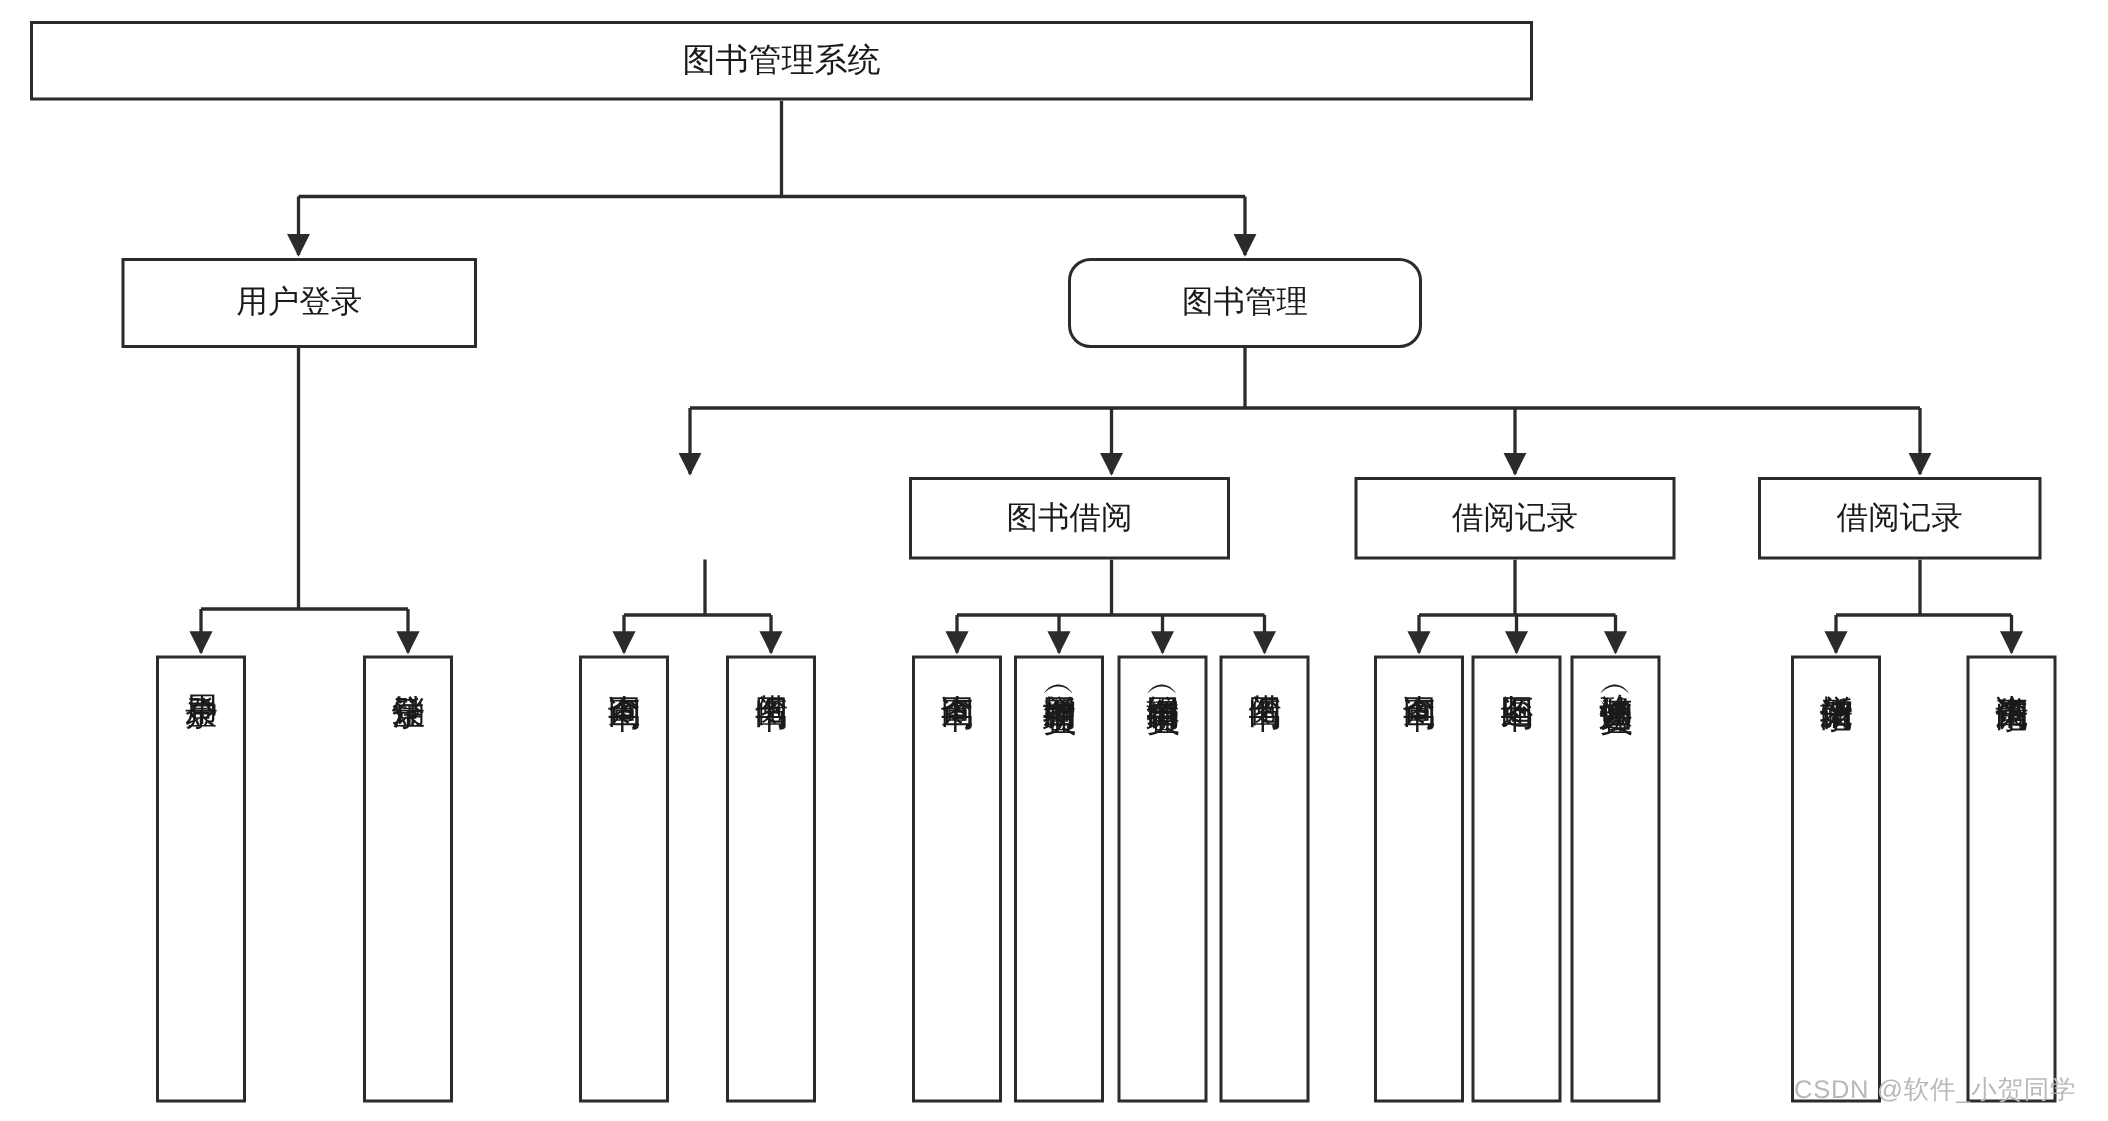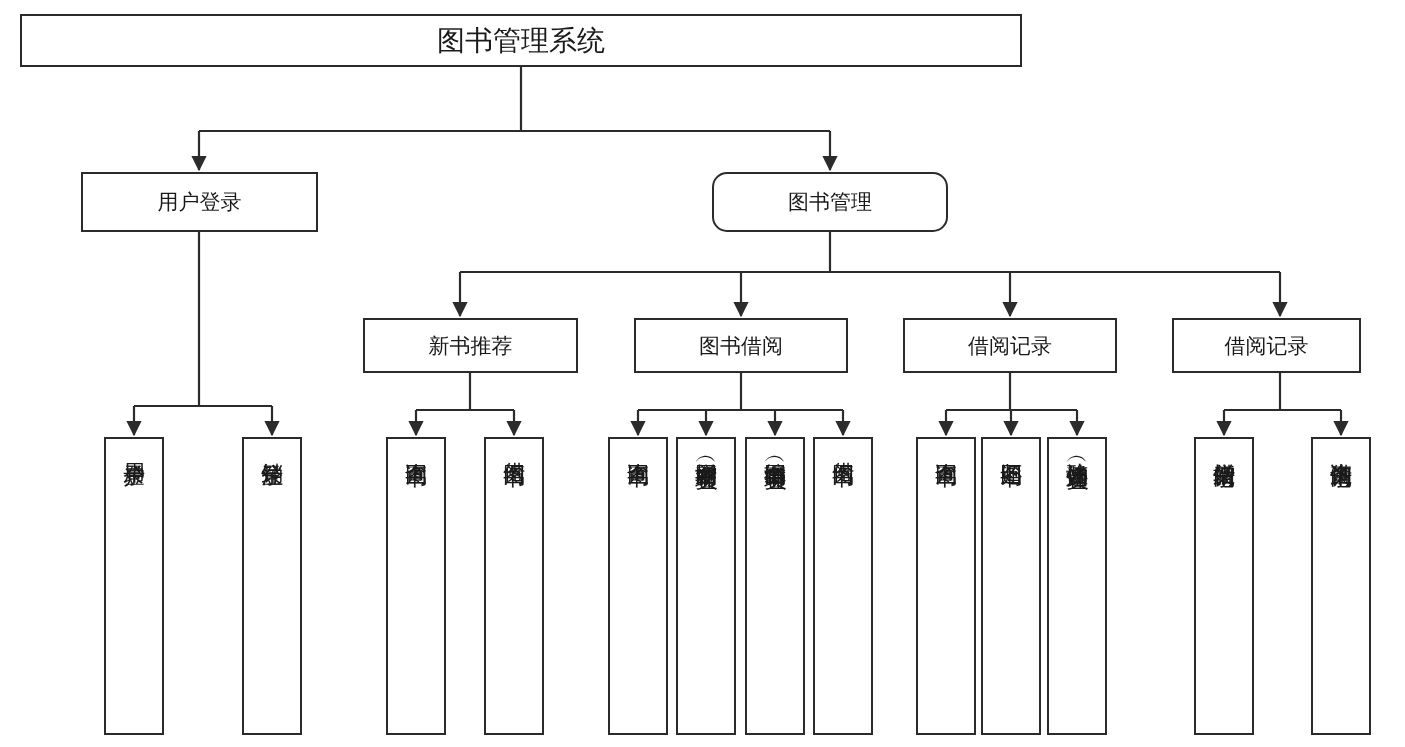--- a/index.html
+++ b/index.html
@@ -34,21 +34,21 @@
     display: flex;
     align-items: center;
     justify-content: center;
     text-align: center;
     line-height: 1.12;
   }
   .node.horiz {
     font-size: 21px;
   }
   .node.root {
-    font-size: 28px;
+    font-size: 22px;
   }
   .node.vert {
     writing-mode: vertical-rl;
     text-orientation: upright;
     font-size: 22px;
     letter-spacing: 1px;
     padding-top: 6px;
     justify-content: flex-start;
     align-items: center;
   }
@@ -118,22 +118,21 @@
       <path d="M 1224 410 L 1224 435" marker-end="url(#arrow)"></path>
       <path d="M 1341 410 L 1341 435" marker-end="url(#arrow)"></path>
     </g>
   </svg>
 
   <div class="node root" style="left:20px; top:14px; width:1002px; height:53px;">图书管理系统</div>
 
   <div class="node horiz" style="left:81px; top:172px; width:237px; height:60px;">用户登录</div>
   <div class="node horiz" style="left:712px; top:172px; width:236px; height:60px;border-radius:15px;">图书管理</div>
 
-  <div class="node horiz" style="left:363px; top:318px; width:215px; height:55px;">新书推荐</div>
-  <div class="node horiz" style="left:634px; top:318px; width:214px; height:55px;">图书借阅</div>
+  <div class="node horiz" style="left:606px; top:318px; width:214px; height:55px;">图书借阅</div>
   <div class="node horiz" style="left:903px; top:318px; width:214px; height:55px;">借阅记录</div>
   <div class="node horiz" style="left:1172px; top:318px; width:189px; height:55px;">借阅记录</div>
 
   <div class="node vert" style="left:104px; top:437px; width:60px; height:298px;">用户登录</div>
   <div class="node vert" style="left:242px; top:437px; width:60px; height:298px;">注销登录</div>
 
   <div class="node vert" style="left:386px; top:437px; width:60px; height:298px;">查询图书</div>
   <div class="node vert" style="left:484px; top:437px; width:60px; height:298px;">借阅图书</div>
 
   <div class="node vert" style="left:608px; top:437px; width:60px; height:298px;">查询图书</div>
@@ -141,14 +140,15 @@
   <div class="node vert tall" style="left:745px; top:437px; width:60px; height:298px;">编辑图书（管理员）</div>
   <div class="node vert" style="left:813px; top:437px; width:60px; height:298px;">借阅图书</div>
 
   <div class="node vert" style="left:916px; top:437px; width:60px; height:298px;">查询图书</div>
   <div class="node vert" style="left:981px; top:437px; width:60px; height:298px;">归还图书</div>
   <div class="node vert tall" style="left:1047px; top:437px; width:60px; height:298px;">确认归还（管理员）</div>
 
   <div class="node vert" style="left:1194px; top:437px; width:60px; height:298px;">新增借阅记录</div>
   <div class="node vert" style="left:1311px; top:437px; width:60px; height:298px;">查询借阅记录</div>
 
+  <div class="watermark" style="left:1196px; top:715px;">CSDN @软件_小贺同学</div>
 
 </div>
 
 </body></html>

